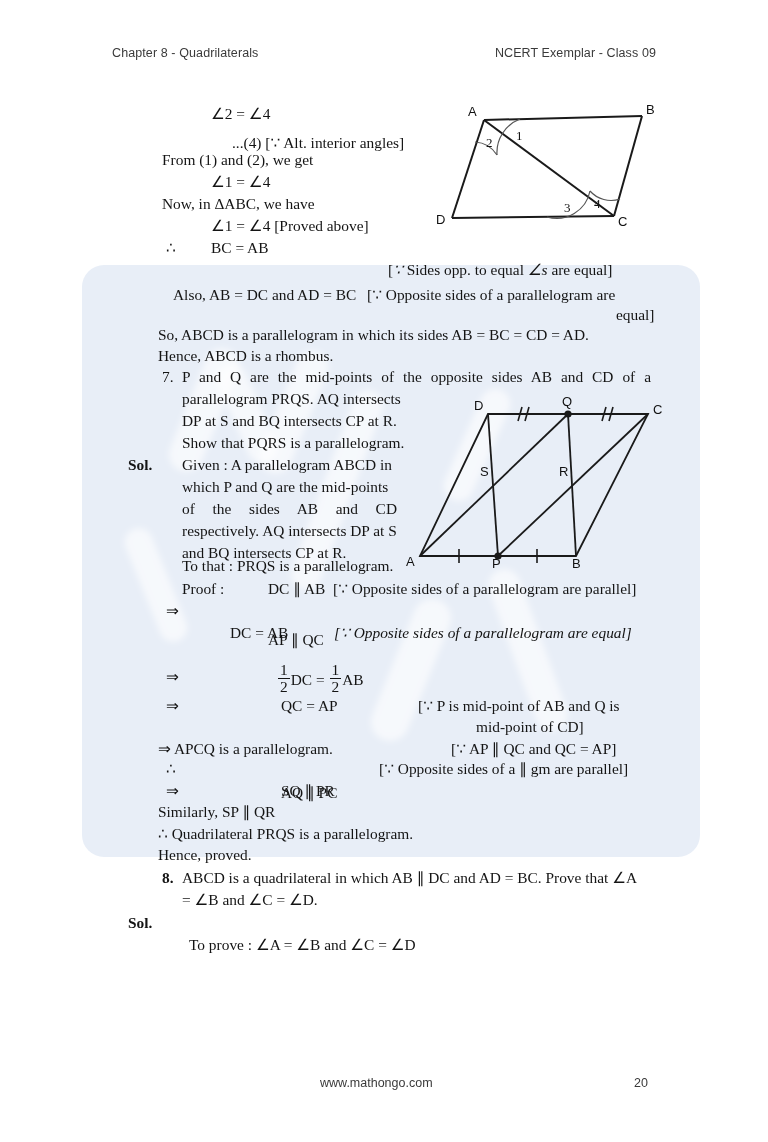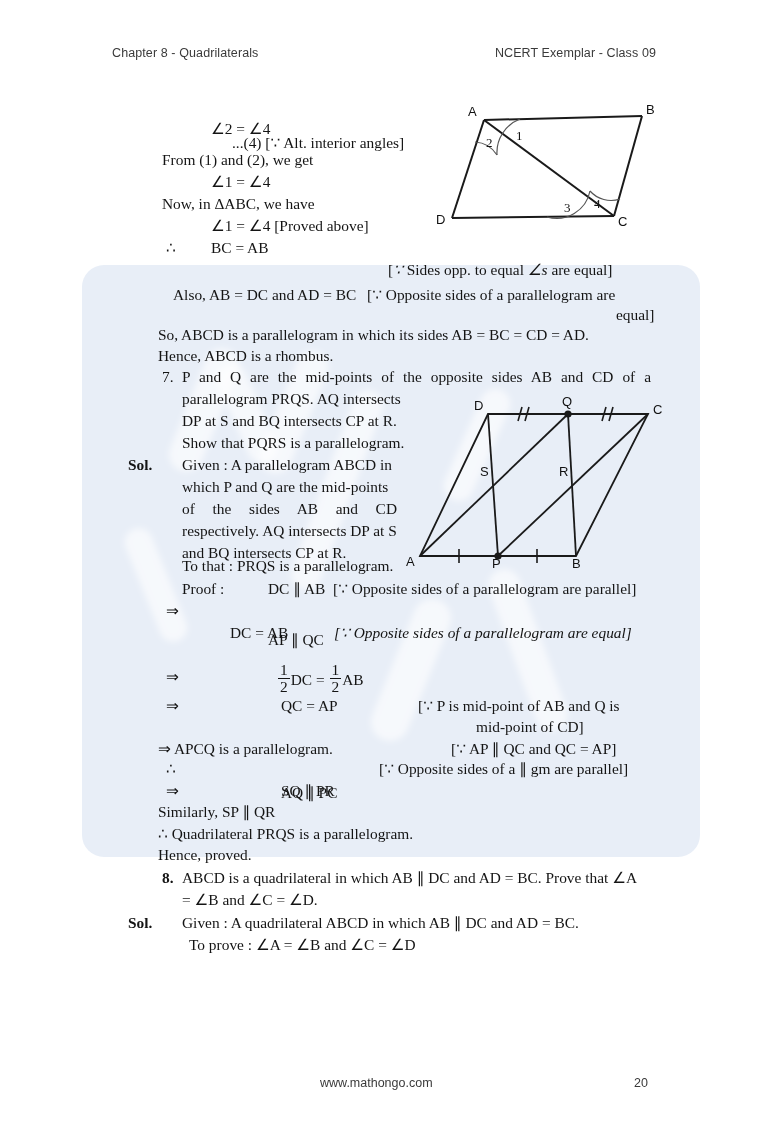--- a/index.html
+++ b/index.html
@@ -137,21 +137,21 @@
     <div class="wm" style="left:196px; top:82px; width:32px; height:130px; transform:rotate(22deg);"></div>
     <div class="wm" style="left:240px; top:120px; width:30px; height:210px; transform:rotate(20deg);"></div>
     <div class="wm" style="left:310px; top:330px; width:38px; height:150px; transform:rotate(22deg);"></div>
     <div class="wm" style="left:380px; top:120px; width:30px; height:120px; transform:rotate(24deg);"></div>
     <div class="wm" style="left:430px; top:300px; width:32px; height:170px; transform:rotate(-20deg);"></div>
     <div class="wm" style="left:60px; top:260px; width:28px; height:120px; transform:rotate(-22deg);"></div>
   </div>
 
   <div class="content">
 
-    <div class="ln" style="left:211px; top:117px;text-align:right;">∠2 = ∠4</div>
+    <div class="ln" style="left:211px; top:102px;text-align:right;">∠2 = ∠4</div>
     <div class="ln" style="left:232px; top:131px;">...(4) [∵ Alt. interior angles]</div>
     <div class="ln" style="left:162px; top:148px;">From (1) and (2), we get</div>
     <div class="ln" style="left:211px; top:170px;">∠1 = ∠4</div>
     <div class="ln" style="left:162px; top:192px;">Now, in ΔABC, we have</div>
     <div class="ln" style="left:211px; top:214px;">∠1 = ∠4  [Proved above]</div>
     <div class="ln" style="left:166px; top:236px;">∴</div>
     <div class="ln" style="left:211px; top:236px;">BC = AB</div>
 
     <div class="ln" style="left:388px; top:258px;">[<span class="ital">∵</span> Sides opp. to equal <span class="ital">∠s</span> are equal]</div>
     <div class="ln" style="left:173px; top:283px;">Also, AB = DC and AD = BC</div>
@@ -204,21 +204,20 @@
 
     <div class="ln" style="left:158px; top:800px;">Similarly, SP ∥ QR</div>
     <div class="ln" style="left:158px; top:822px;">∴ Quadrilateral PRQS is a parallelogram.</div>
     <div class="ln" style="left:158px; top:843px;">Hence, proved.</div>
 
     <div class="ln b" style="left:162px; top:866px;">8.</div>
     <div class="ln" style="left:182px; top:866px;">ABCD is a quadrilateral in which AB ∥ DC and AD = BC. Prove that ∠A</div>
     <div class="ln" style="left:182px; top:888px;">= ∠B and ∠C = ∠D.</div>
 
     <div class="ln b" style="left:128px; top:911px;">Sol.</div>
-    <div class="ln" style="left:182px; top:911px;">Given : A quadrilateral ABCD in which AB ∥ DC and AD = BC.</div>
     <div class="ln" style="left:189px; top:933px;">To prove : ∠A = ∠B and ∠C = ∠D</div>
 
   </div>
 
   <div class="fig" style="left:424px; top:98px;">
     <svg width="238" height="130" viewBox="0 0 238 130">
 
       <path d="M 60 22 L 218 18" stroke="#1a1a1a" stroke-width="2" fill="none"></path>
       <path d="M 218 18 L 190 118" stroke="#1a1a1a" stroke-width="2" fill="none"></path>
       <path d="M 190 118 L 28 120" stroke="#1a1a1a" stroke-width="2" fill="none"></path>

